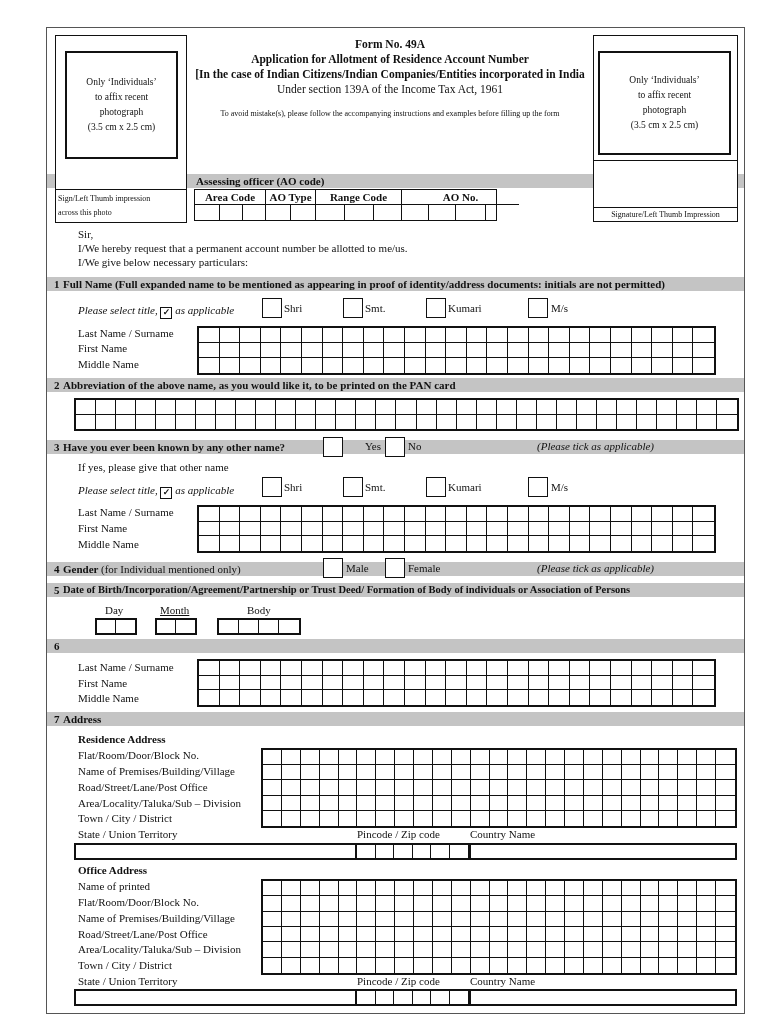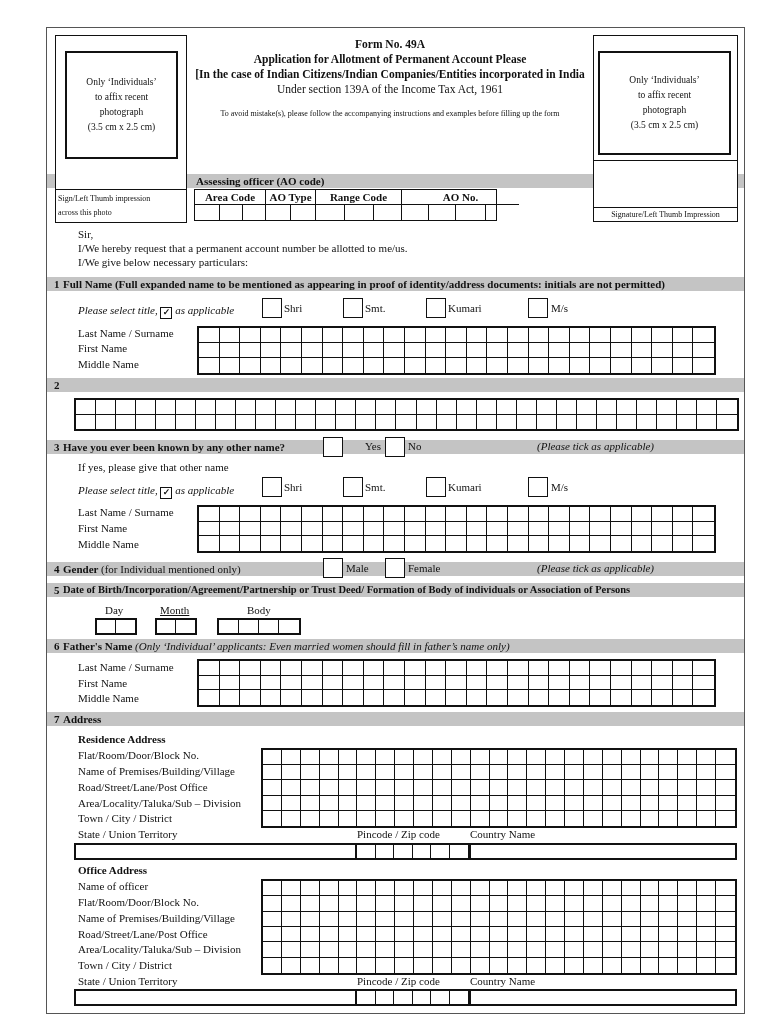--- a/index.html
+++ b/index.html
@@ -51,21 +51,21 @@
 <div class="photo-outer" style="left:593px;top:35px;width:145px;height:187px;"></div>
 <div class="photo-inner" style="left:598px;top:51px;width:133px;height:104px;">
   <div>Only ‘Individuals’</div>
   <div>to affix recent</div>
   <div>photograph</div>
   <div>(3.5 cm x 2.5 cm)</div>
 </div>
 
 <div class="abs hdr" style="left:190px;top:37px;width:400px;">
   <div class="l1" style="line-height:15px;">Form No. 49A</div>
-  <div class="l2" style="line-height:15px;">Application for Allotment of Permanent Account Please</div>
+  <div class="l2" style="line-height:15px;">Application for Allotment of Residence Account Number</div>
   <div class="l2" style="line-height:15px;white-space:nowrap;">[In the case of Indian Citizens/Indian Companies/Entities incorporated in India</div>
   <div class="l3" style="line-height:15px;">Under section 139A of the Income Tax Act, 1961</div>
   <div class="l4" style="margin-top:12px;white-space:nowrap;">To avoid mistake(s), please follow the accompanying instructions and examples before filling up the form</div>
 </div>
 
 <div class="band" style="top:174px;">
   <span class="t" style="left:149px;">Assessing officer (AO code)</span>
 </div>
 
 <div class="box" style="left:55px;top:174px;width:132px;height:16px;border-top:none;border-bottom:none;"></div>
@@ -197,20 +197,21 @@
     <div style="border-bottom: none;"></div>
     <div style="border-bottom: none;"></div>
     <div style="border-bottom: none;"></div>
     <div style="border-bottom: none;"></div>
     <div style="border-bottom: none;"></div>
     <div style="border-right: none; border-bottom: none;"></div>
   </div>
 
 <div class="band" style="top:378px;">
   <span class="n">2</span>
+  <span class="t" style="left:16px;">Abbreviation of the above name, as you would like it, to be printed on the PAN card</span>
 </div>
 <div class="grid" style="left: 74px; top: 398px; width: 665px; height: 33px; grid-template-columns: repeat(33, 1fr); grid-template-rows: repeat(2, 1fr);">
     <div></div>
     <div></div>
     <div></div>
     <div></div>
     <div></div>
     <div></div>
     <div></div>
     <div></div>
@@ -410,24 +411,20 @@
   </div>
 <div class="grid" style="left: 217px; top: 618px; width: 84px; height: 17px; grid-template-columns: repeat(4, 1fr); grid-template-rows: repeat(1, 1fr);">
     <div style="border-bottom: none;"></div>
     <div style="border-bottom: none;"></div>
     <div style="border-bottom: none;"></div>
     <div style="border-right: none; border-bottom: none;"></div>
   </div>
 
 <div class="band" style="top:639px;">
   <span class="n">6</span>
-  <span class="t" style="left:16px;">
-    <span>Father's Name</span>
-    <i>(Only ‘Individual’ applicants: Even married women should fill in father’s name only)</i>
-  </span>
 </div>
 <div class="lbl" style="left:78px;top:661px;">Last Name / Surname</div>
 <div class="lbl" style="left:78px;top:677px;">First Name</div>
 <div class="lbl" style="left:78px;top:692px;">Middle Name</div>
 <div class="grid" style="left: 197px; top: 659px; width: 519px; height: 48px; grid-template-columns: repeat(25, 1fr); grid-template-rows: repeat(3, 1fr);">
     <div></div>
     <div></div>
     <div></div>
     <div></div>
     <div></div>
@@ -649,21 +646,21 @@
     <div style="border-bottom: none;"></div>
     <div style="border-bottom: none;"></div>
     <div style="border-bottom: none;"></div>
     <div style="border-bottom: none;"></div>
     <div style="border-bottom: none;"></div>
     <div style="border-right: none; border-bottom: none;"></div>
   </div>
 <div class="box" style="left:469px;top:843px;width:268px;height:17px;border-width:2px;"></div>
 
 <div class="lbl" style="left:78px;top:864px;font-weight:bold;">Office Address</div>
-<div class="lbl" style="left:78px;top:880px;">Name of officer</div>
+<div class="lbl" style="left:78px;top:880px;">Name of printed</div>
 <div class="lbl" style="left:78px;top:896px;">Flat/Room/Door/Block No.</div>
 <div class="lbl" style="left:78px;top:912px;">Name of Premises/Building/Village</div>
 <div class="lbl" style="left:78px;top:928px;">Road/Street/Lane/Post Office</div>
 <div class="lbl" style="left:78px;top:943px;">Area/Locality/Taluka/Sub – Division</div>
 <div class="lbl" style="left:78px;top:959px;">Town / City / District</div>
 <div class="lbl" style="left:78px;top:975px;">State / Union Territory</div>
 <div class="grid" style="left: 261px; top: 879px; width: 476px; height: 96px; grid-template-columns: repeat(25, 1fr); grid-template-rows: repeat(6, 1fr);">
     <div></div>
     <div></div>
     <div></div>

